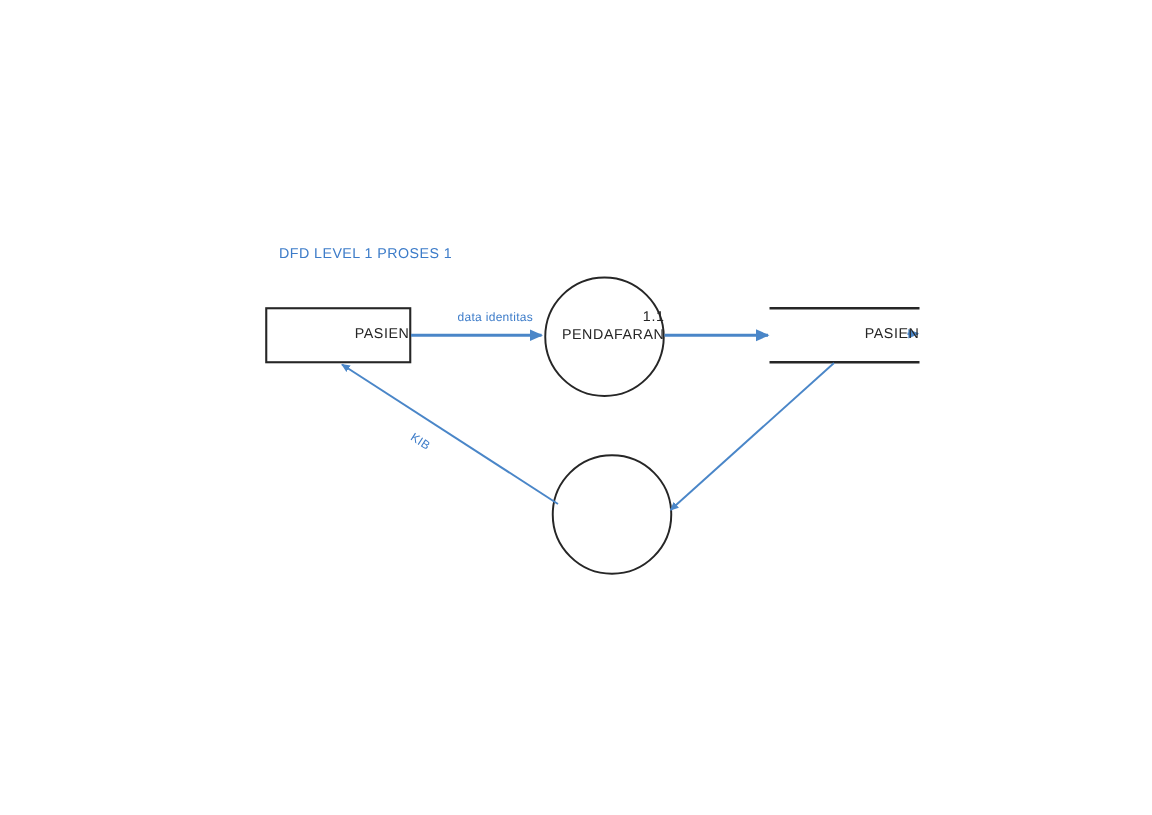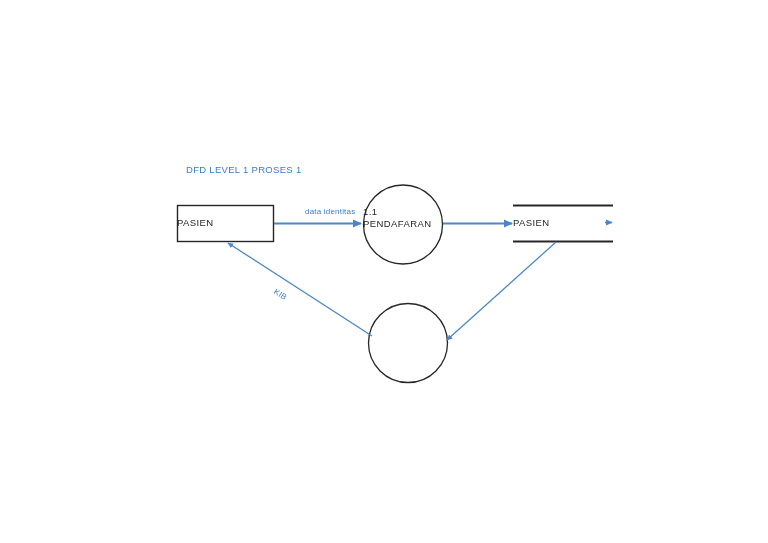--- a/index.html
+++ b/index.html
@@ -22,21 +22,21 @@
     top: 0;
     width: 768px;
     height: 543px;
   }
   .node-label {
     position: absolute;
     font-family: "Liberation Sans", sans-serif;
     font-size: 9.5px;
     color: #262626;
     letter-spacing: 0.4px;
-    text-align: left;
+    text-align: right;
     line-height: 12px;
     white-space: nowrap;
     pointer-events: none;
   }
   .diagram-title {
     position: absolute;
     left: 186px;
     top: 164px;
     font-family: "Liberation Sans", sans-serif;
     font-size: 9.5px;

